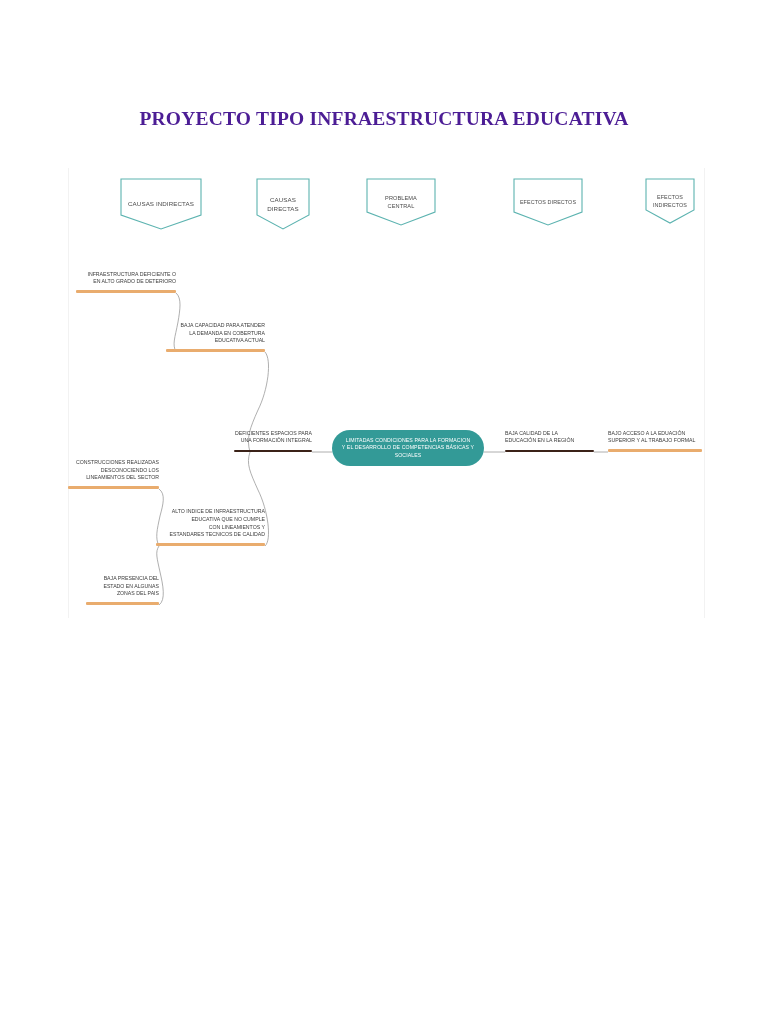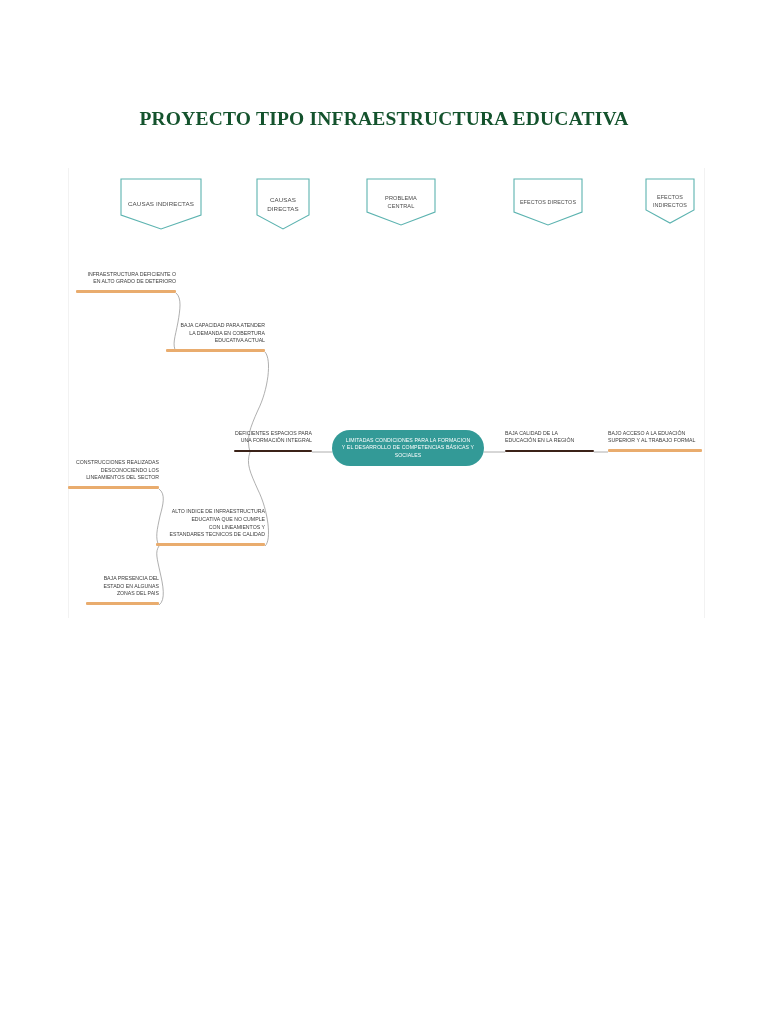--- a/index.html
+++ b/index.html
@@ -34,21 +34,21 @@
   
   #doc-title {
     position: absolute;
     left: 0; top: 108px;
     width: 768px;
     text-align: center;
     font-family: "Liberation Serif", serif;
     font-weight: bold;
     font-size: 19.5px;
     letter-spacing: .2px;
-    color: #14532d;
+    color: #4c1d95;
     white-space: nowrap;
   }
 
   
   #diagram {
     position: absolute;
     left: 0; top: 0;
     width: 768px;
     height: 1024px;
   }

